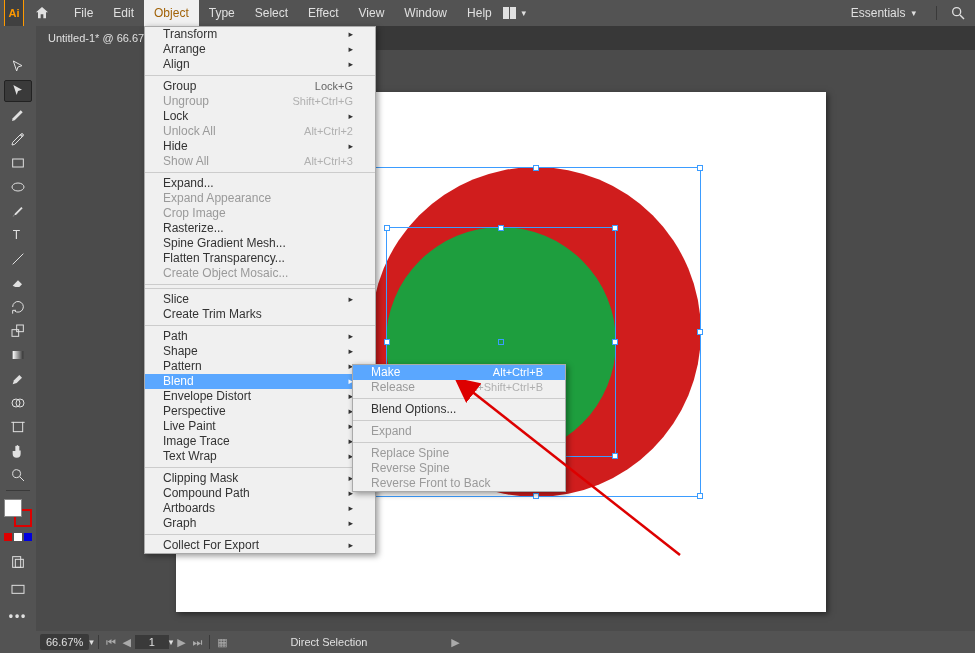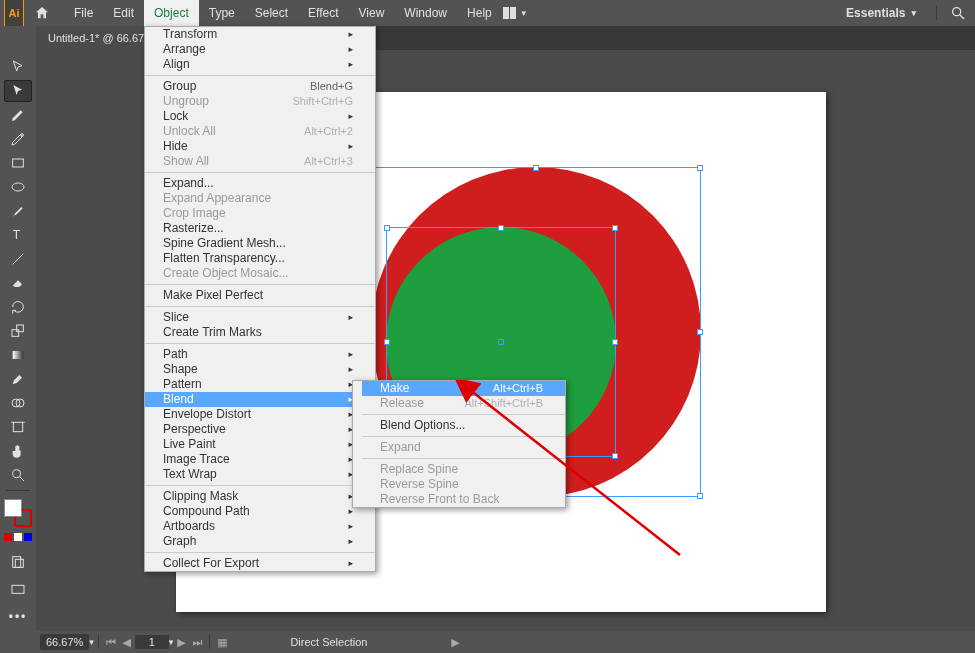--- a/index.html
+++ b/index.html
@@ -3,24 +3,24 @@
 <meta charset="utf-8">
 <style>
   * { box-sizing: border-box; margin: 0; padding: 0; font-family: "Segoe UI", Arial, sans-serif; }
   body { background: #4b4b4b; width: 975px; height: 653px; overflow: hidden; position: relative; color: #e0e0e0; font-size: 12px; user-select: none; }
 
   
   .menubar { position: absolute; top: 0; left: 0; right: 0; height: 26px; background: #535353; display: flex; align-items: center; padding-left: 4px; }
   .app-icon { width: 20px; height: 34px; background: #404040; border: 1px solid #ff9a00; color: #ff9a00; font-weight: bold; font-size: 11px; display: flex; align-items: center; justify-content: center; border-radius: 2px; margin-right: 6px; }
   .home-icon { width: 24px; height: 24px; display: flex; align-items: center; justify-content: center; color: #e0e0e0; margin-right: 10px; cursor: pointer; }
   .menubar-item { padding: 0 10px; height: 26px; line-height: 26px; cursor: pointer; color: #e0e0e0; }
-  .menubar-item.open { background: #f0f0f0; color: #15803d; }
+  .menubar-item.open { background: #f0f0f0; color: #a16207; }
   .menubar-spacer { flex: 1; }
   .menubar-right { display: flex; align-items: center; padding-right: 6px; gap: 6px; }
-  .workspace-switch { padding: 0 10px; height: 22px; line-height: 22px; cursor: pointer; display: flex; align-items: center; gap: 6px; font-weight: bold; }
+  .workspace-switch { padding: 0 10px; height: 22px; line-height: 22px; cursor: pointer; display: flex; align-items: center; gap: 6px; }
   .chev { font-size: 9px; }
   .layout-icon { width: 26px; height: 22px; display: flex; align-items: center; justify-content: center; cursor: pointer; gap:4px;}
   .search-icon { width: 22px; height: 22px; display:flex;align-items:center;justify-content:center; cursor:pointer;}
 
   
   .tabbar { position: absolute; top: 26px; left: 36px; right: 0; height: 24px; background: #383838; display: flex; align-items: stretch; }
   .doc-tab { background: #4b4b4b; color: #e0e0e0; padding: 0 12px; display: flex; align-items: center; font-size: 11px; border-right: 1px solid #2a2a2a; }
 
   
   .toolstrip { position: absolute; top: 26px; left: 0; width: 36px; bottom: 22px; background: #535353; display: flex; flex-direction: column; align-items: center; padding-top: 30px; gap: 2px; }
@@ -284,21 +284,21 @@
       <span>Arrange</span>
       <span class="arrow">▸</span>
     </div>
     <div class="dd-item">
       <span>Align</span>
       <span class="arrow">▸</span>
     </div>
     <div class="dd-sep"></div>
     <div class="dd-item">
       <span>Group</span>
-      <span class="dd-shortcut">Blend+G</span>
+      <span class="dd-shortcut">Lock+G</span>
     </div>
     <div class="dd-item disabled">
       <span>Ungroup</span>
       <span class="dd-shortcut">Shift+Ctrl+G</span>
     </div>
     <div class="dd-item">
       <span>Lock</span>
       <span class="arrow">▸</span>
     </div>
     <div class="dd-item disabled">
@@ -329,23 +329,20 @@
     <div class="dd-item">
       <span>Spine Gradient Mesh...</span>
     </div>
     <div class="dd-item">
       <span>Flatten Transparency...</span>
     </div>
     <div class="dd-item disabled">
       <span>Create Object Mosaic...</span>
     </div>
     <div class="dd-sep"></div>
-    <div class="dd-item">
-      <span>Make Pixel Perfect</span>
-    </div>
     <div class="dd-sep"></div>
     <div class="dd-item">
       <span>Slice</span>
       <span class="arrow">▸</span>
     </div>
     <div class="dd-item">
       <span>Create Trim Marks</span>
     </div>
     <div class="dd-sep"></div>
     <div class="dd-item">
@@ -401,21 +398,21 @@
       <span>Graph</span>
       <span class="arrow">▸</span>
     </div>
     <div class="dd-sep"></div>
     <div class="dd-item">
       <span>Collect For Export</span>
       <span class="arrow">▸</span>
     </div>
   </div>
 
-<div class="dropdown" id="blend-submenu" style="top:380px; left:352px; width:214px;padding-left:9px;">
+<div class="dropdown" id="blend-submenu" style="top:364px; left:352px; width:214px;">
     <div class="dd-item highlight">
       <span>Make</span>
       <span class="dd-shortcut">Alt+Ctrl+B</span>
     </div>
     <div class="dd-item disabled">
       <span>Release</span>
       <span class="dd-shortcut">Alt+Shift+Ctrl+B</span>
     </div>
     <div class="dd-sep"></div>
     <div class="dd-item">

